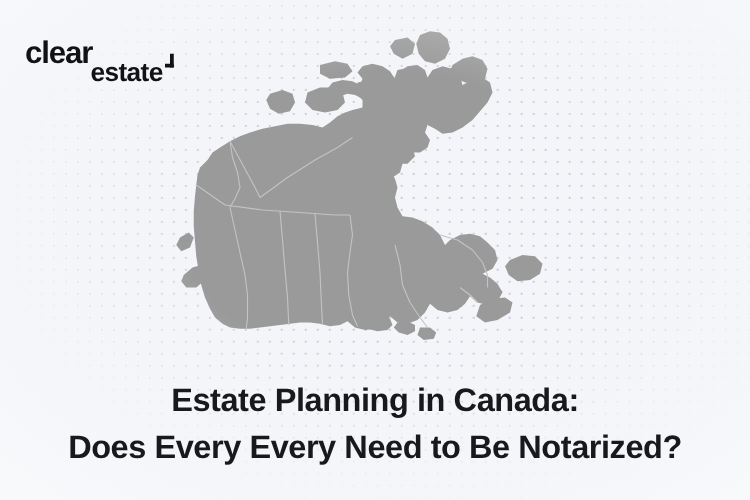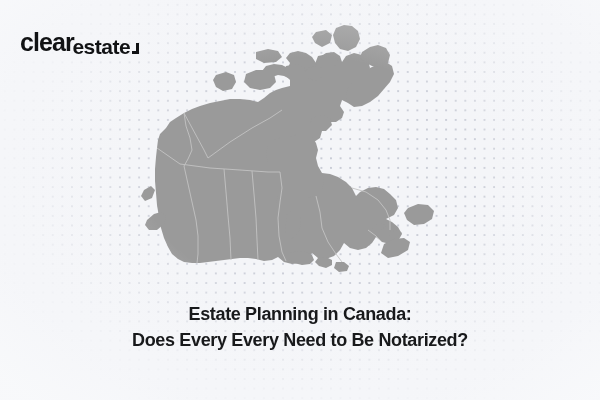--- a/index.html
+++ b/index.html
@@ -70,21 +70,21 @@
     letter-spacing:-0.9px;
     color:#111214;
   }
   #logo .word-estate {
     font-size:21px;
     font-weight:600;
     letter-spacing:-0.5px;
     color:#111214;
     margin-left:-1.5px;
     position:relative;
-    top:2px;
+    top:14px;
   }
   #logo .logo-tick {
     display:inline-block;
     width:7px;
     height:11px;
     margin-left:1.5px;
     position:relative;
     top:-1px;
   }
   #logo .logo-tick::before {
@@ -116,21 +116,21 @@
 
   
   #headline {
     position:absolute;
     left:0;
     right:0;
     top:302px;
     text-align:center;
     color:#18191b;
     font-weight:700;
-    font-size:18px;
+    font-size:26px;
     line-height:1.42;
     letter-spacing:-0.35px;
   }
   #headline .ln { display:block; white-space:nowrap; }
 </style>
 </head>
 <body>
 
 <div id="banner">
 

